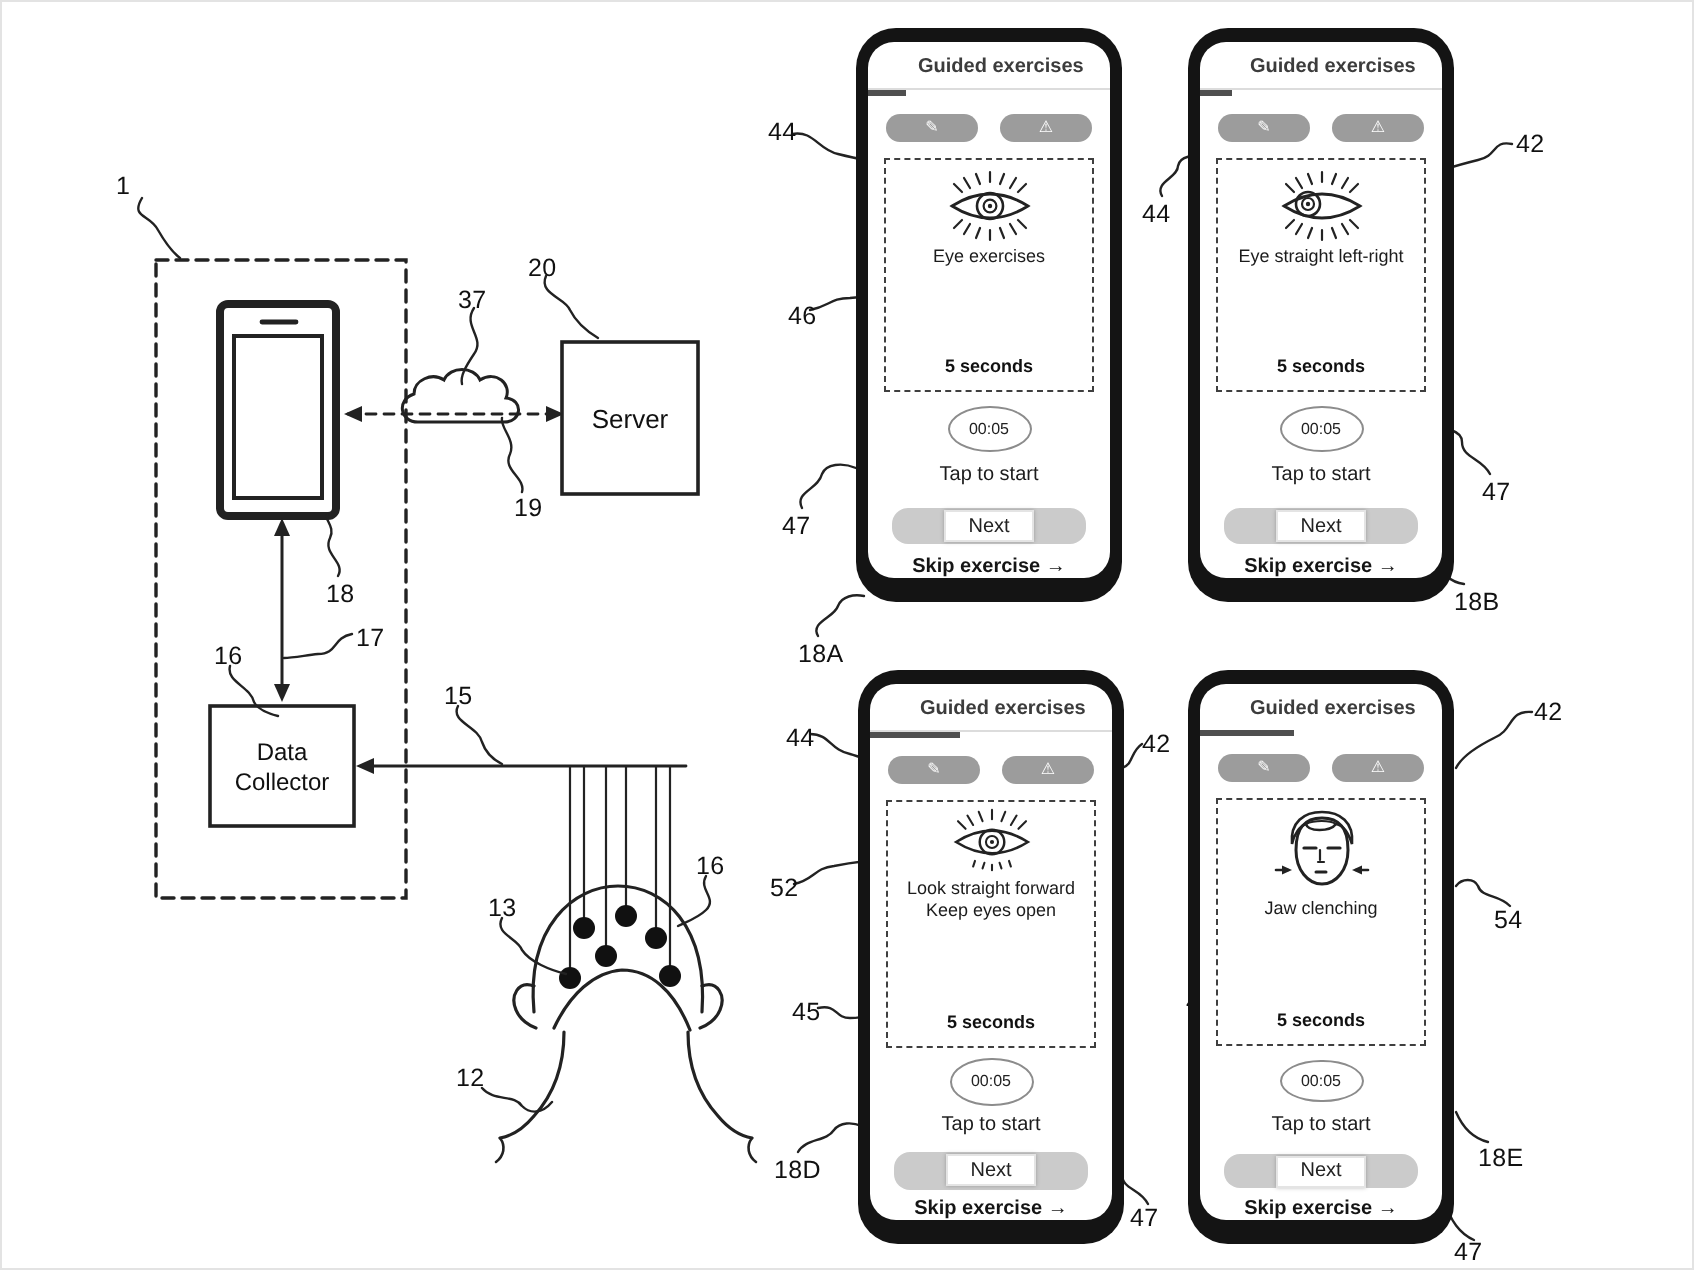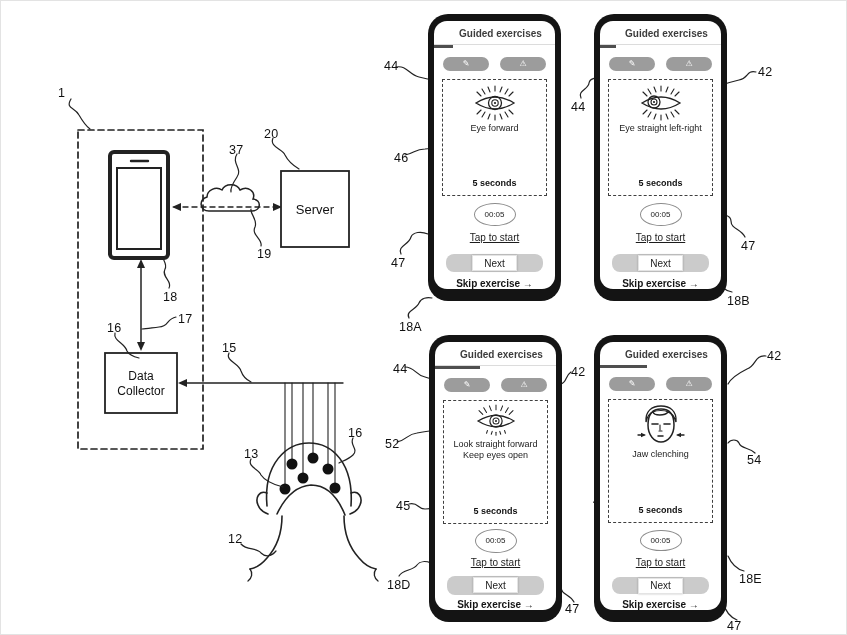--- a/index.html
+++ b/index.html
@@ -21,21 +21,21 @@
   .btn-row{display:flex;justify-content:space-between;padding:0 9px;margin-top:9px;}
   .pill{width:46px;height:14px;background:#9c9c9c;border-radius:7px;display:flex;align-items:center;
         justify-content:center;color:#fff;font-size:8px;line-height:1;}
   .dashed-box{border:1.6px dashed #3f3f3f;margin:8px 8px 0;padding:3px 1px 5px;text-align:center;}
   .ex-icon{height:40px;display:flex;align-items:center;justify-content:center;}
   .ex-line{font-size:9px;color:#1c1c1c;line-height:1.3;min-height:0;}
   .ex-line:empty{display:none;}
   .ex-duration{font-size:9px;font-weight:700;color:#111;line-height:1.3;margin-top:44px;}
   .timer-circle{width:40px;height:40px;border:1.6px solid #8c8c8c;border-radius:50%;margin:7px auto 0;
         display:flex;align-items:center;justify-content:center;font-size:8px;font-weight:400;color:#222;}
-  .tap{text-align:center;font-size:10px;color:#1c1c1c;margin-top:6px;text-decoration:underline;}
+  .tap{text-align:center;font-size:10px;color:#1c1c1c;margin-top:6px;}
   .next-track{margin:11px auto 0;width:97px;height:34px;background:#cbcbcb;border-radius:8px;
         display:flex;align-items:center;justify-content:center;}
   .next-btn{background:#fff;border:1px solid #e4e4e4;box-shadow:0 0 2px rgba(0,0,0,.25);
         padding:0 11px;height:14px;font-size:10px;color:#222;display:flex;align-items:center;}
   .skip{text-align:center;font-size:10px;font-weight:600;color:#151515;margin-top:6px;}
 </style>
 </head>
 <body>
 
 <div class="canvas">
@@ -222,21 +222,21 @@
                 <line x1="28" y1="29" x2="30" y2="34"></line>
                 <line x1="33" y1="27" x2="36" y2="32"></line>
                 <line x1="37" y1="25" x2="41" y2="29"></line>
             </g>
             <path d="M 4 18 Q 23 6 42 18 Q 23 30 4 18 Z" stroke-width="1.4"></path>
             <circle cx="23" cy="18" r="6.5" stroke-width="1.3"></circle>
               <circle cx="23" cy="18" r="3.2" stroke-width="1.1"></circle>
             <circle cx="23" cy="18" r="1.1" fill="#222" stroke="none"></circle>
           </svg>
         </div>
-        <div class="ex-line">Eye forward</div>
+        <div class="ex-line">Eye exercises</div>
 
         <div class="ex-duration">5 seconds</div>
       </div>
       <div class="timer-circle">
         <span>00:05</span>
       </div>
       <div class="tap">Tap to start</div>
       <div class="next-track">
         <div class="next-btn">Next</div>
       </div>

